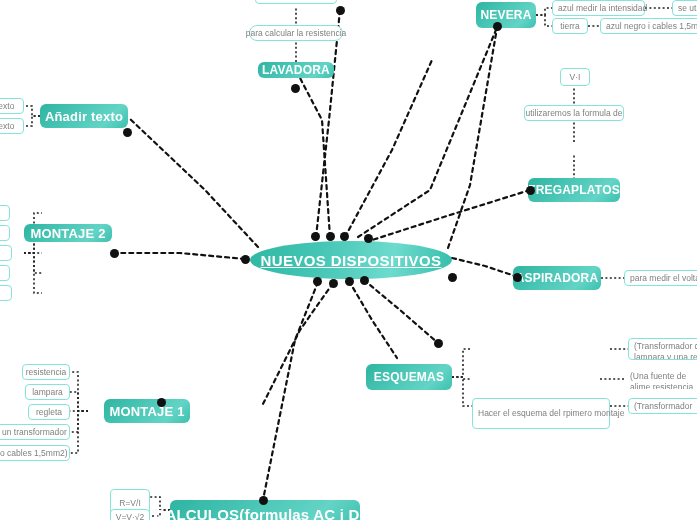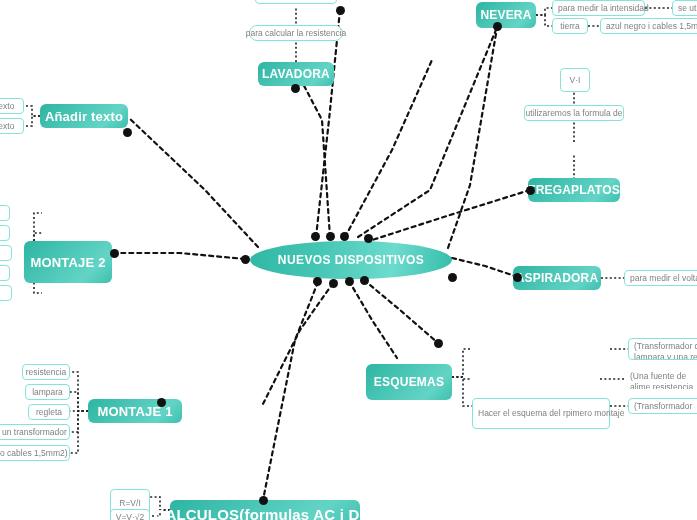--- a/index.html
+++ b/index.html
@@ -26,27 +26,28 @@
   .node {
     position: absolute;
     box-sizing: border-box;
     white-space: nowrap;
   }
   
   .central {
     border-radius: 50%;
     background: linear-gradient(100deg, #2fb8a4 0%, #46c6b5 35%, #6ddbcd 70%, #35bdab 100%);
     color: #ffffff;
-    font-size: 12px;
+    font-size: 15px;
     font-weight: bold;
     letter-spacing: 0.4px;
     display: flex;
     align-items: center;
     justify-content: center;
     text-align: right;
+    text-decoration: underline;
   }
   
   .main {
     border-radius: 6px;
     background: linear-gradient(135deg, #2eb5a2 0%, #4ec8b8 45%, #63d4c6 75%, #3dc0ae 100%);
     color: #ffffff;
     font-weight: bold;
     display: flex;
     align-items: center;
     justify-content: center;
@@ -146,63 +147,63 @@
       <path d="M40,116 L32,116 L32,126 L24,126"></path>
 
       <path d="M170,510 L160,510 L160,497 L150,497"></path>
       <path d="M170,510 L160,510 L160,516 L150,516"></path>
     </g>
   </svg>
 
   <div class="node central" style="left:250px; top:241px; width:202px; height:38px;">NUEVOS DISPOSITIVOS</div>
 
   <div class="node main small" style="left:476px; top:2px; width:60px; height:26px;">NEVERA</div>
-  <div class="node leaf" style="left:552px; top:0px; width:93px; height:16px;">para medir la intensidad</div>
+  <div class="node leaf" style="left:552px; top:0px; width:93px; height:16px;">azul medir la intensidad</div>
   <div class="node leaf" style="left:672px; top:0px; width:45px; height:16px;">se utili</div>
   <div class="node leaf center" style="left:552px; top:18px; width:36px; height:16px;">tierra</div>
   <div class="node leaf" style="left:600px; top:18px; width:110px; height:16px;">azul negro i cables  1,5mm</div>
 
   <div class="node main small" style="left:528px; top:178px; width:92px; height:24px;">FREGAPLATOS</div>
   <div class="node leaf center" style="left:524px; top:105px; width:100px; height:16px;">utilizaremos la formula de</div>
-  <div class="node leaf center" style="left:560px; top:68px; width:30px; height:24px;">V·I</div>
+  <div class="node leaf center" style="left:560px; top:68px; width:30px; height:18px;">V·I</div>
 
   <div class="node main small" style="left:513px; top:266px; width:88px; height:24px;">ASPIRADORA</div>
   <div class="node leaf" style="left:624px; top:270px; width:86px; height:16px;">para medir el voltaje</div>
 
-  <div class="node main small" style="left:366px; top:364px; width:86px; height:36px;">ESQUEMAS</div>
+  <div class="node main small" style="left:366px; top:364px; width:86px; height:26px;">ESQUEMAS</div>
   <div class="node leaf multi" style="left:628px; top:338px; width:80px; height:22px;">(Transformador c
 lampara y una re</div>
   <div class="node leaf multi" style="left:624px; top:368px; width:84px; height:22px; border-color:transparent;">(Una fuente de alime
 resistencia</div>
   <div class="node leaf" style="left:472px; top:398px; width:138px; height:31px;">Hacer el esquema del rpimero montaje</div>
   <div class="node leaf multi" style="left:628px; top:398px; width:80px; height:16px;">(Transformador co</div>
 
   <div class="node main big" style="left:170px; top:500px; width:190px; height:28px;">CALCULOS(formulas AC i DC)</div>
   <div class="node leaf center" style="left:110px; top:489px; width:40px; height:28px;">R=V/I</div>
   <div class="node leaf center" style="left:110px; top:509px; width:40px; height:16px;">V=V·√2</div>
 
-  <div class="node main" style="left:88px; top:399px; width:94px; height:24px;">MONTAJE 1</div>
+  <div class="node main" style="left:104px; top:399px; width:86px; height:24px;">MONTAJE 1</div>
   <div class="node leaf center" style="left:22px; top:364px; width:48px; height:16px;">resistencia</div>
   <div class="node leaf center" style="left:25px; top:384px; width:45px; height:16px;">lampara</div>
   <div class="node leaf center" style="left:28px; top:404px; width:42px; height:16px;">regleta</div>
   <div class="node leaf" style="left:-4px; top:424px; width:74px; height:16px;">un transformador</div>
   <div class="node leaf" style="left:-6px; top:445px; width:76px; height:16px;">o cables 1,5mm2)</div>
 
-  <div class="node main" style="left:24px; top:241px; width:88px; height:42px;">MONTAJE 2</div>
+  <div class="node main" style="left:24px; top:224px; width:88px; height:18px;">MONTAJE 2</div>
   <div class="node leaf" style="left:-12px; top:205px; width:22px; height:16px;">a</div>
   <div class="node leaf" style="left:-12px; top:225px; width:22px; height:16px;">a</div>
   <div class="node leaf" style="left:-12px; top:245px; width:24px; height:16px;"></div>
   <div class="node leaf" style="left:-12px; top:265px; width:22px; height:16px;">a</div>
   <div class="node leaf" style="left:-12px; top:285px; width:24px; height:16px;"></div>
 
   <div class="node main" style="left:40px; top:104px; width:88px; height:24px;">Añadir texto</div>
   <div class="node leaf" style="left:-10px; top:98px; width:34px; height:16px;">texto</div>
   <div class="node leaf" style="left:-10px; top:118px; width:34px; height:16px;">texto</div>
 
-  <div class="node main small" style="left:258px; top:62px; width:76px; height:24px;">LAVADORA</div>
+  <div class="node main small" style="left:258px; top:62px; width:76px; height:16px;">LAVADORA</div>
   <div class="node leaf center" style="left:249px; top:25px; width:94px; height:16px;border-radius:8px;">para calcular la resistencia</div>
   <div class="node leaf" style="left:255px; top:-12px; width:82px; height:16px;"></div>
 
   <div class="dot" style="left:336px; top:6px;"></div>
   <div class="dot" style="left:291px; top:84px;"></div>
   <div class="dot" style="left:493px; top:22px;"></div>
   <div class="dot" style="left:526px; top:186px;"></div>
   <div class="dot" style="left:513px; top:273px;"></div>
   <div class="dot" style="left:434px; top:339px;"></div>
   <div class="dot" style="left:259px; top:496px;"></div>

